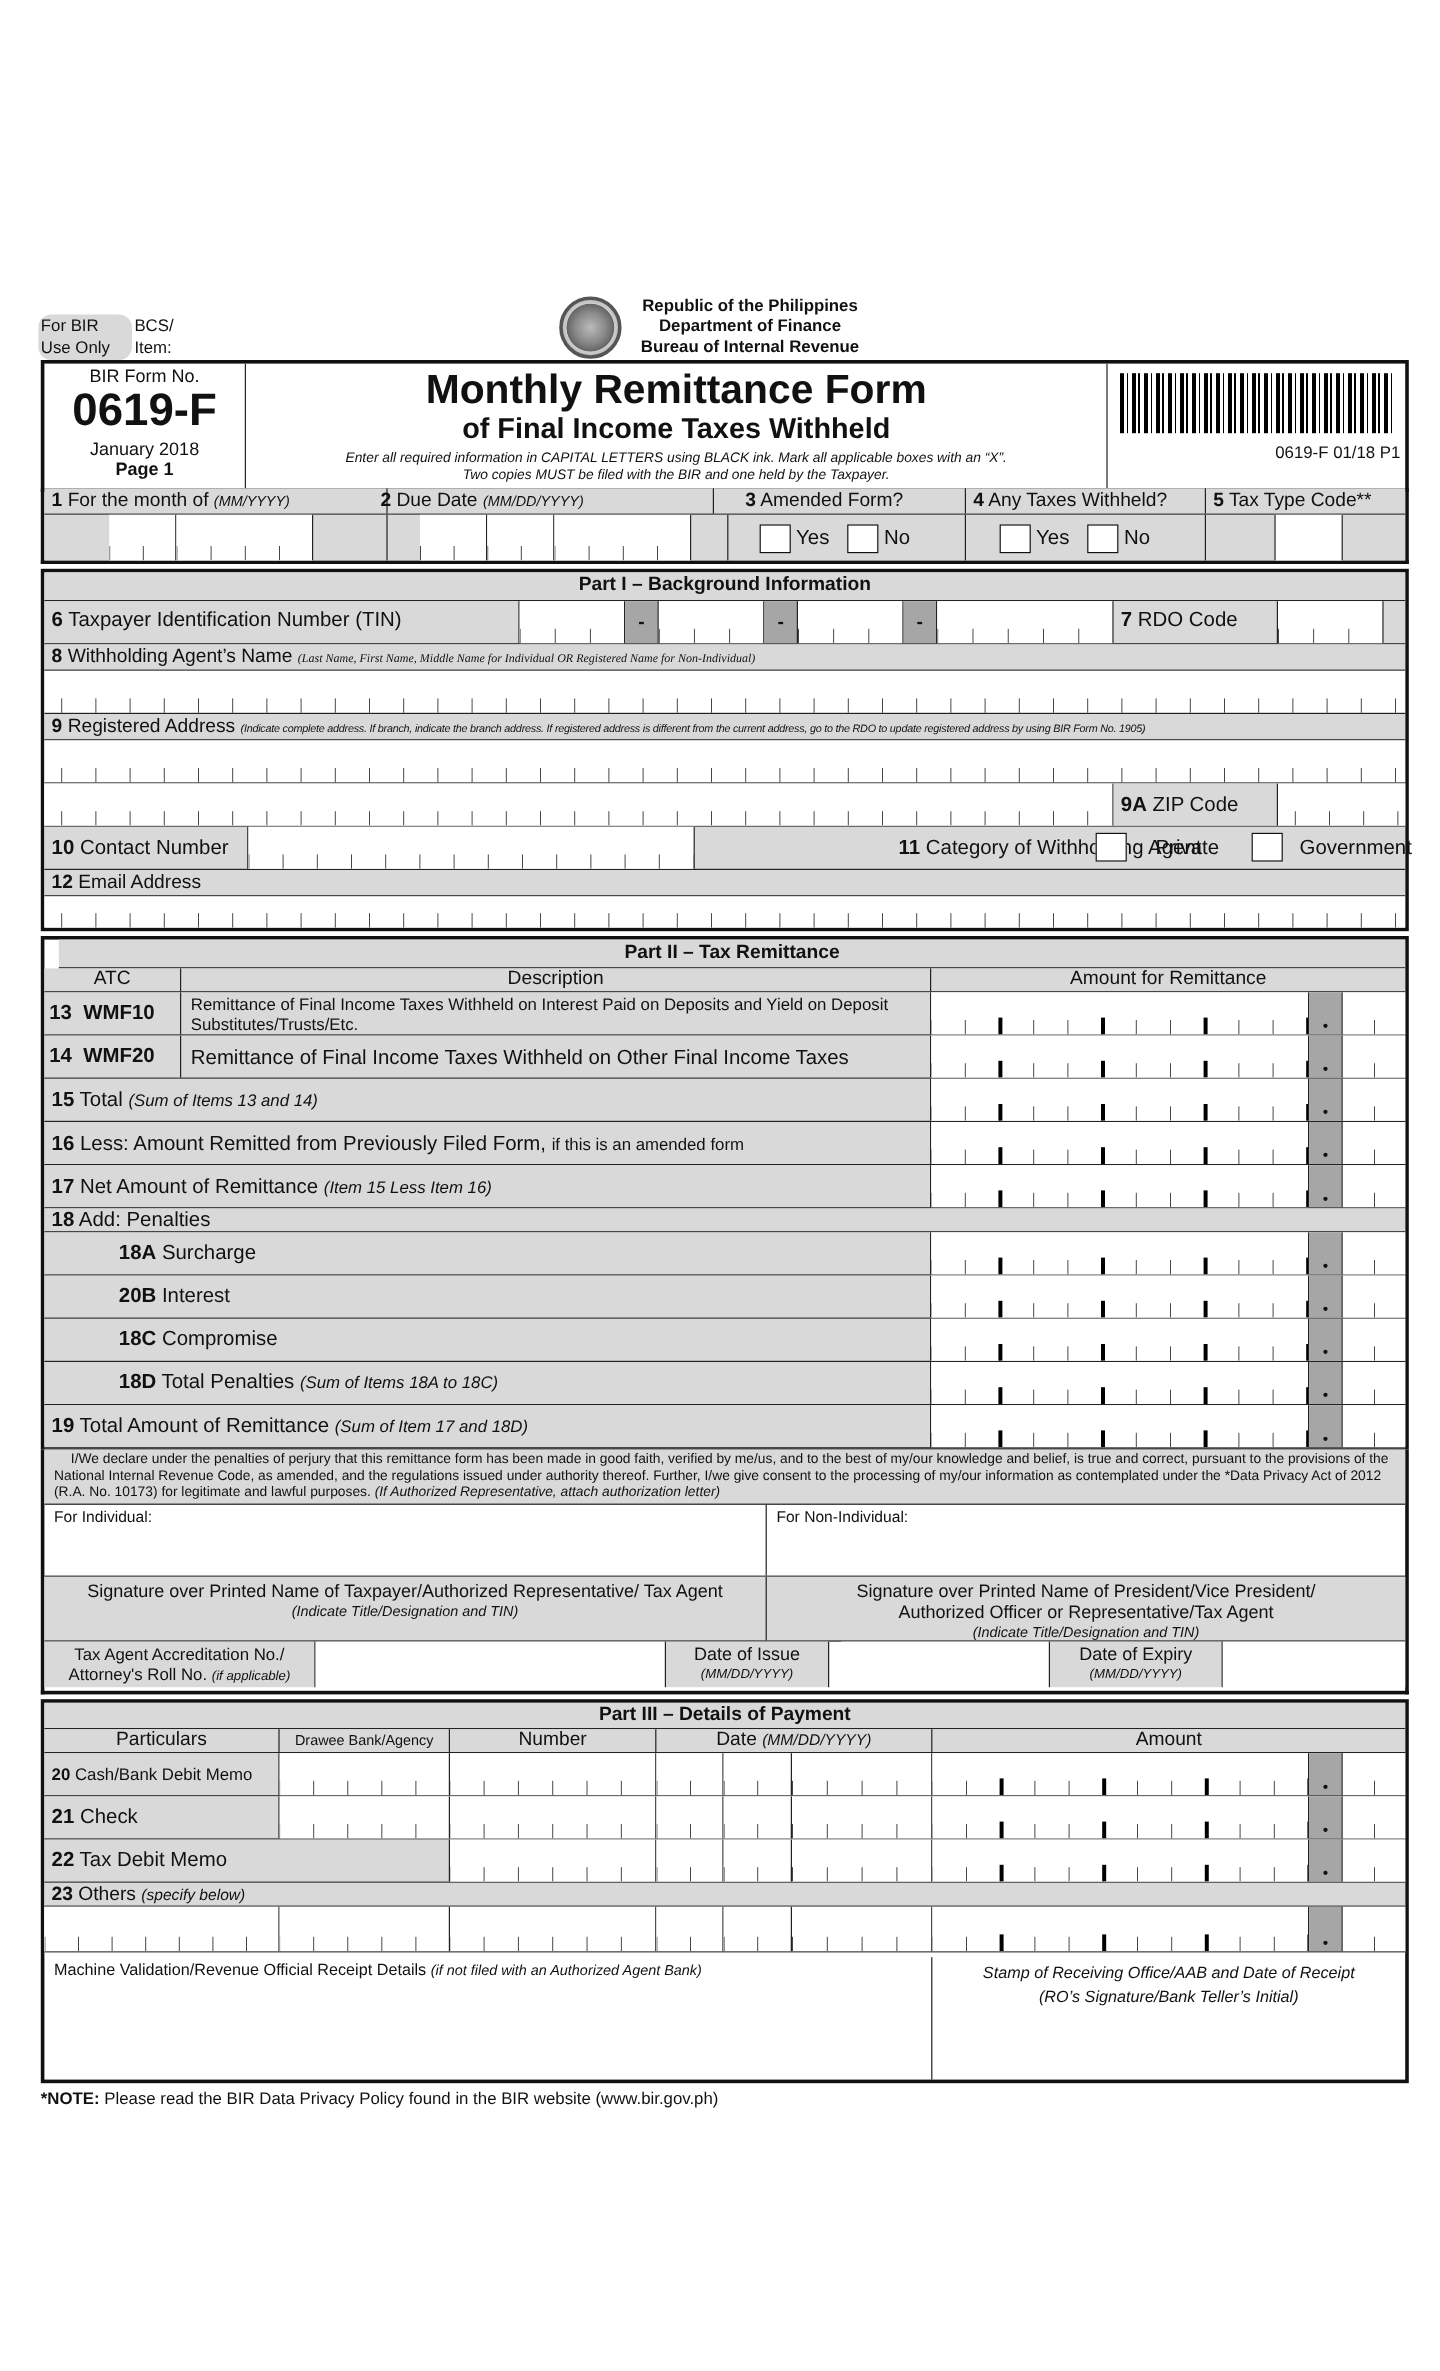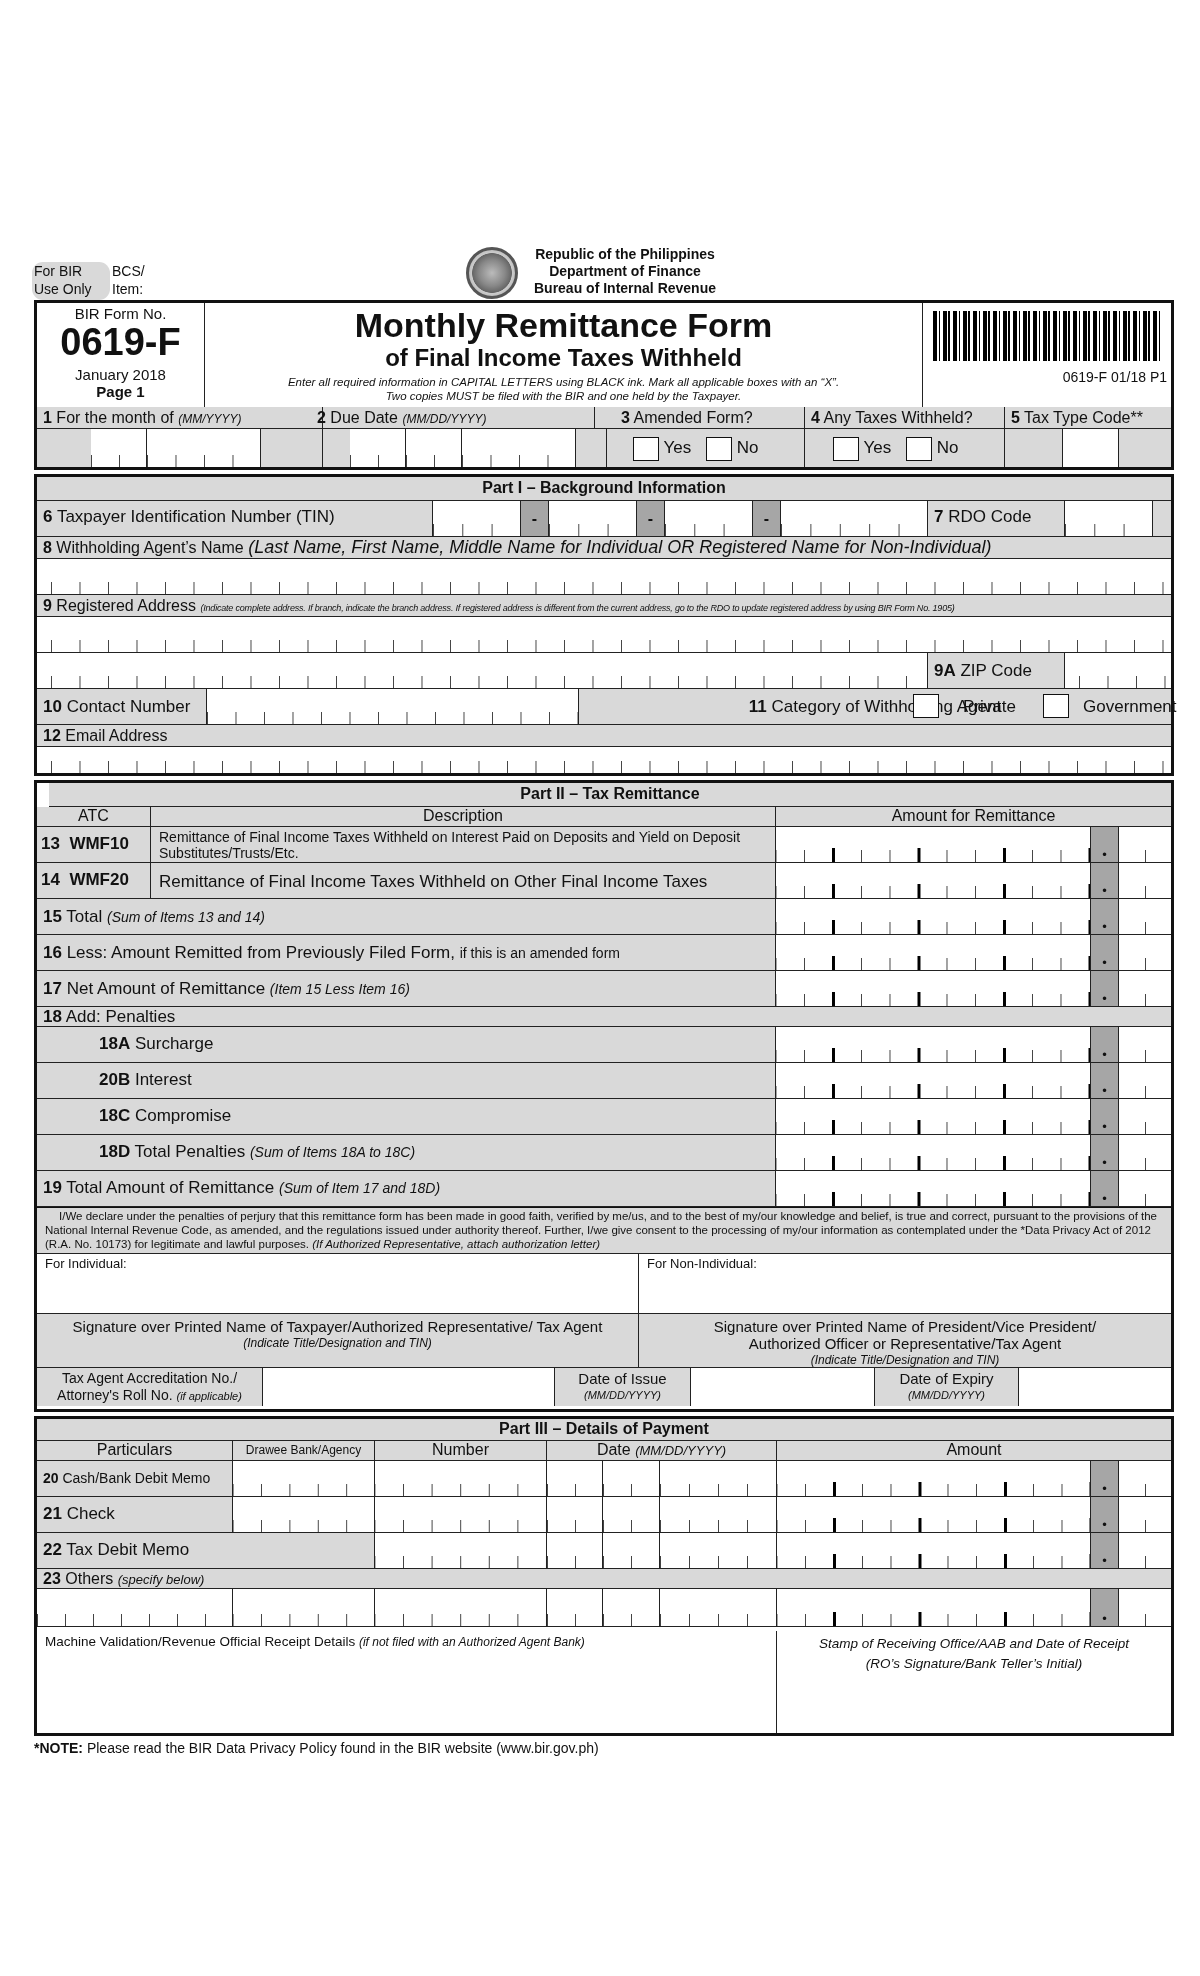--- a/index.html
+++ b/index.html
@@ -119,21 +119,21 @@
     <div class="cell dg b c" style="left:716px;width:28px;line-height:36px;">-</div>
     <div class="cell w" style="left:744px;width:147px;">
         <div class="ticks" style="background-size:29.4px 12px;"></div>
       </div>
     <div class="cell lblm" style="left:891px;width:137px;font-size:17px;"><b>7</b> <span>RDO Code</span></div>
     <div class="cell w" style="left:1028px;width:88px;">
         <div class="ticks" style="background-size:29.3px 12px;"></div>
       </div>
   </div>
 
-  <div class="row g lbl" style="top:60px;height:22px;line-height:17px;font-size:16px;"><b>8</b> <span>Withholding Agent’s Name</span> <i style="font-size:18px;">(Last Name, First Name, Middle Name for Individual OR Registered Name for Non-Individual)</i></div>
+  <div class="row g lbl" style="top:60px;height:22px;line-height:17px;font-size:16px;"><b>8</b> <span>Withholding Agent’s Name</span> <i style="font-size:10px;font-family:Liberation Serif, serif;">(Last Name, First Name, Middle Name for Individual OR Registered Name for Non-Individual)</i></div>
   <div class="row w" style="top:82px;height:36px;">
       <div class="ticks" style="background-size:28.5px 12px;background-position:14px 0;"></div>
     </div>
 
   <div class="row g lbl" style="top:118px;height:22px;line-height:17px;font-size:16px;"><b>9</b> <span>Registered Address</span> <i style="font-size:9px;letter-spacing:-0.2px;">(Indicate complete address. If branch, indicate the branch address. If registered address is different from the current address, go to the RDO to update registered address by using BIR Form No. 1905)</i></div>
   <div class="row w" style="top:140px;height:36px;">
       <div class="ticks" style="background-size:28.5px 12px;background-position:14px 0;"></div>
     </div>
   <div class="row w" style="top:176px;height:36px;">
     <div class="cell w" style="left:0;width:891px;">

